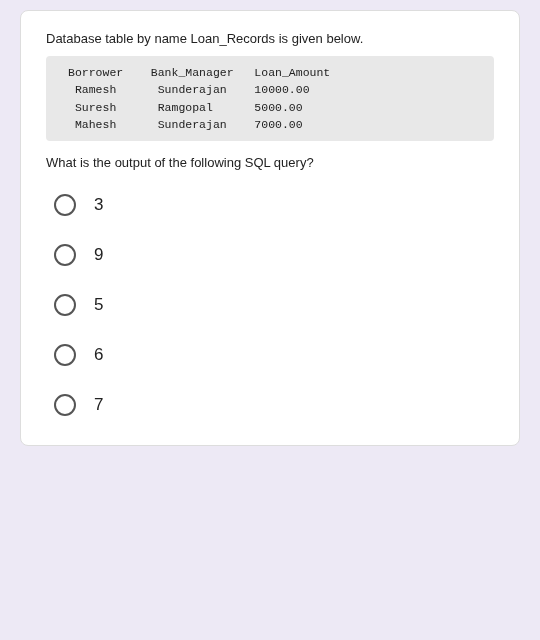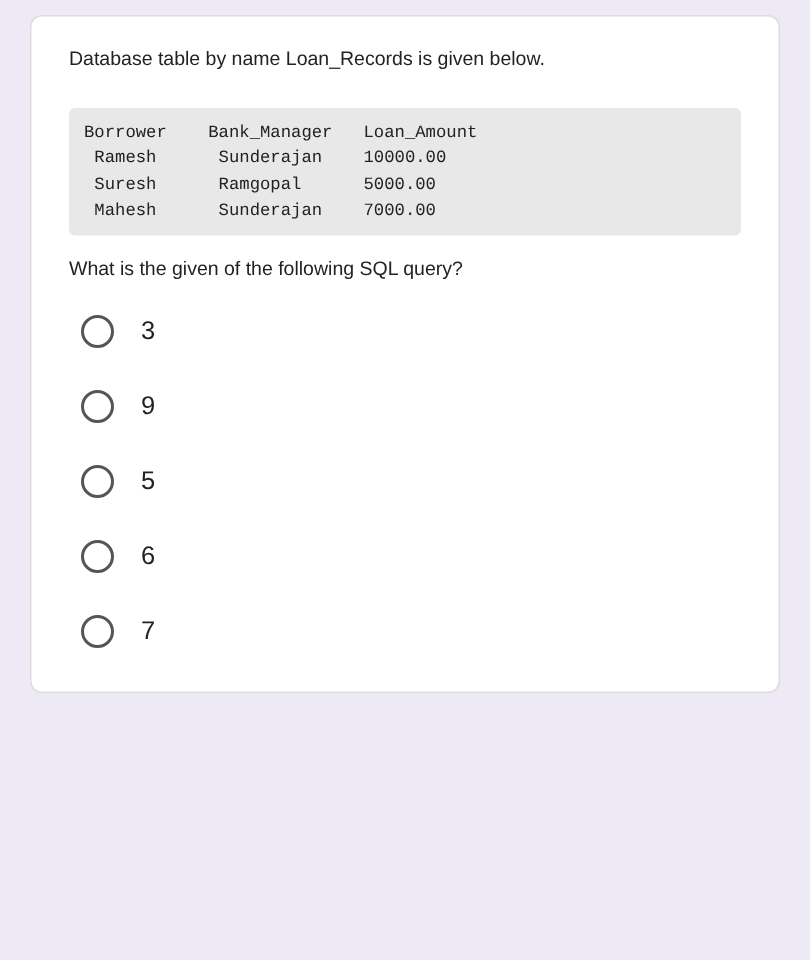--- a/index.html
+++ b/index.html
@@ -12,25 +12,25 @@
       font-size: 13px;
       color: #222;
     }
     .card {
       background: #fff;
       border-radius: 8px;
       border: 1px solid #ddd;
       padding: 20px 25px 15px 25px;
       position: relative;
     }
-    .intro { margin-bottom: 26px; }
+    .intro { margin-bottom: 10px; }
     .codeblock {
       background: #e8e8e8;
       border-radius: 4px;
-      padding: 8px 10px;
+      padding: 8px 22px;
       font-family: "Courier New", monospace;
       font-size: 11.5px;
       white-space: pre;
       margin-bottom: 14px;
       line-height: 1.5;
     }
     .question-text { margin-bottom: 10px; }
     .options { padding-left: 8px; }
     .option {
       display: flex;
@@ -49,21 +49,21 @@
   </style>
 </head>
 <body>
 
 <div class="card">
   <p class="intro">Database table by name Loan_Records is given below.</p>
   <div class="codeblock">Borrower    Bank_Manager   Loan_Amount
  Ramesh      Sunderajan    10000.00
  Suresh      Ramgopal      5000.00
  Mahesh      Sunderajan    7000.00</div>
-  <p class="question-text">What is the given of the following SQL query?</p>
+  <p class="question-text">What is the output of the following SQL query?</p>
 
   <div class="options">
     <div class="option">
       <span class="radio"></span>
       <span class="opt-label">3</span>
     </div>
     <div class="option">
       <span class="radio"></span>
       <span class="opt-label">9</span>
     </div>

